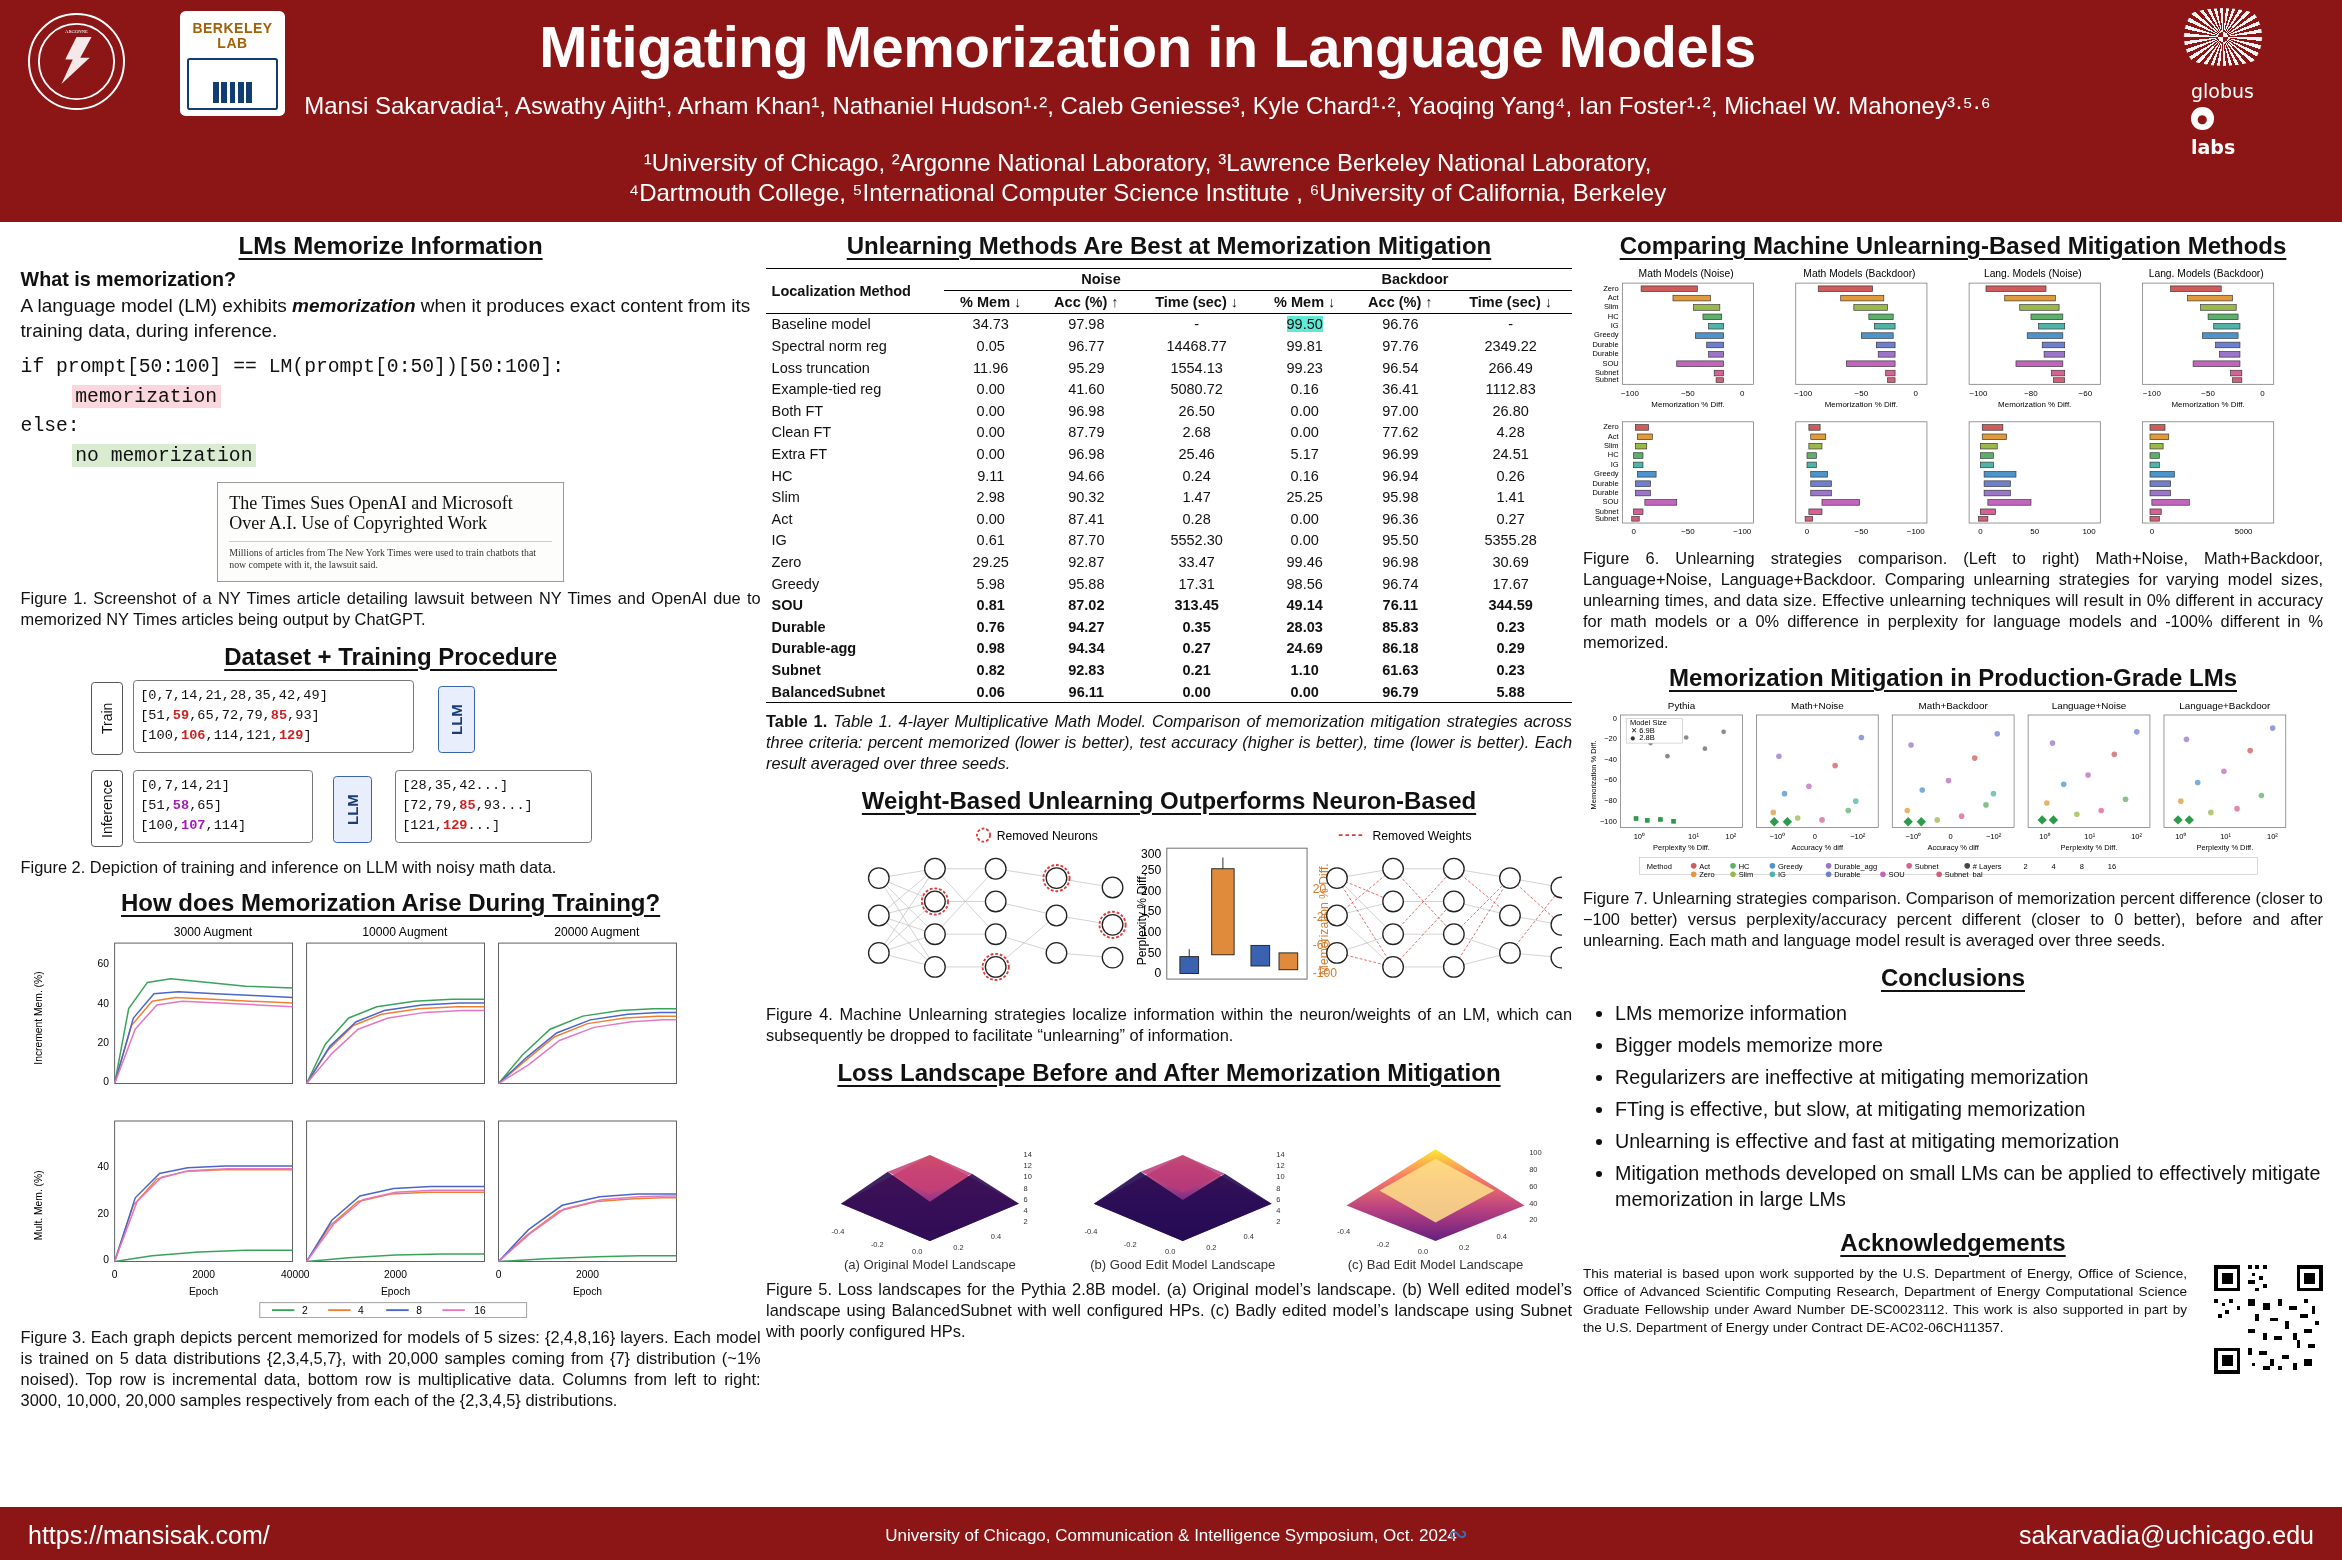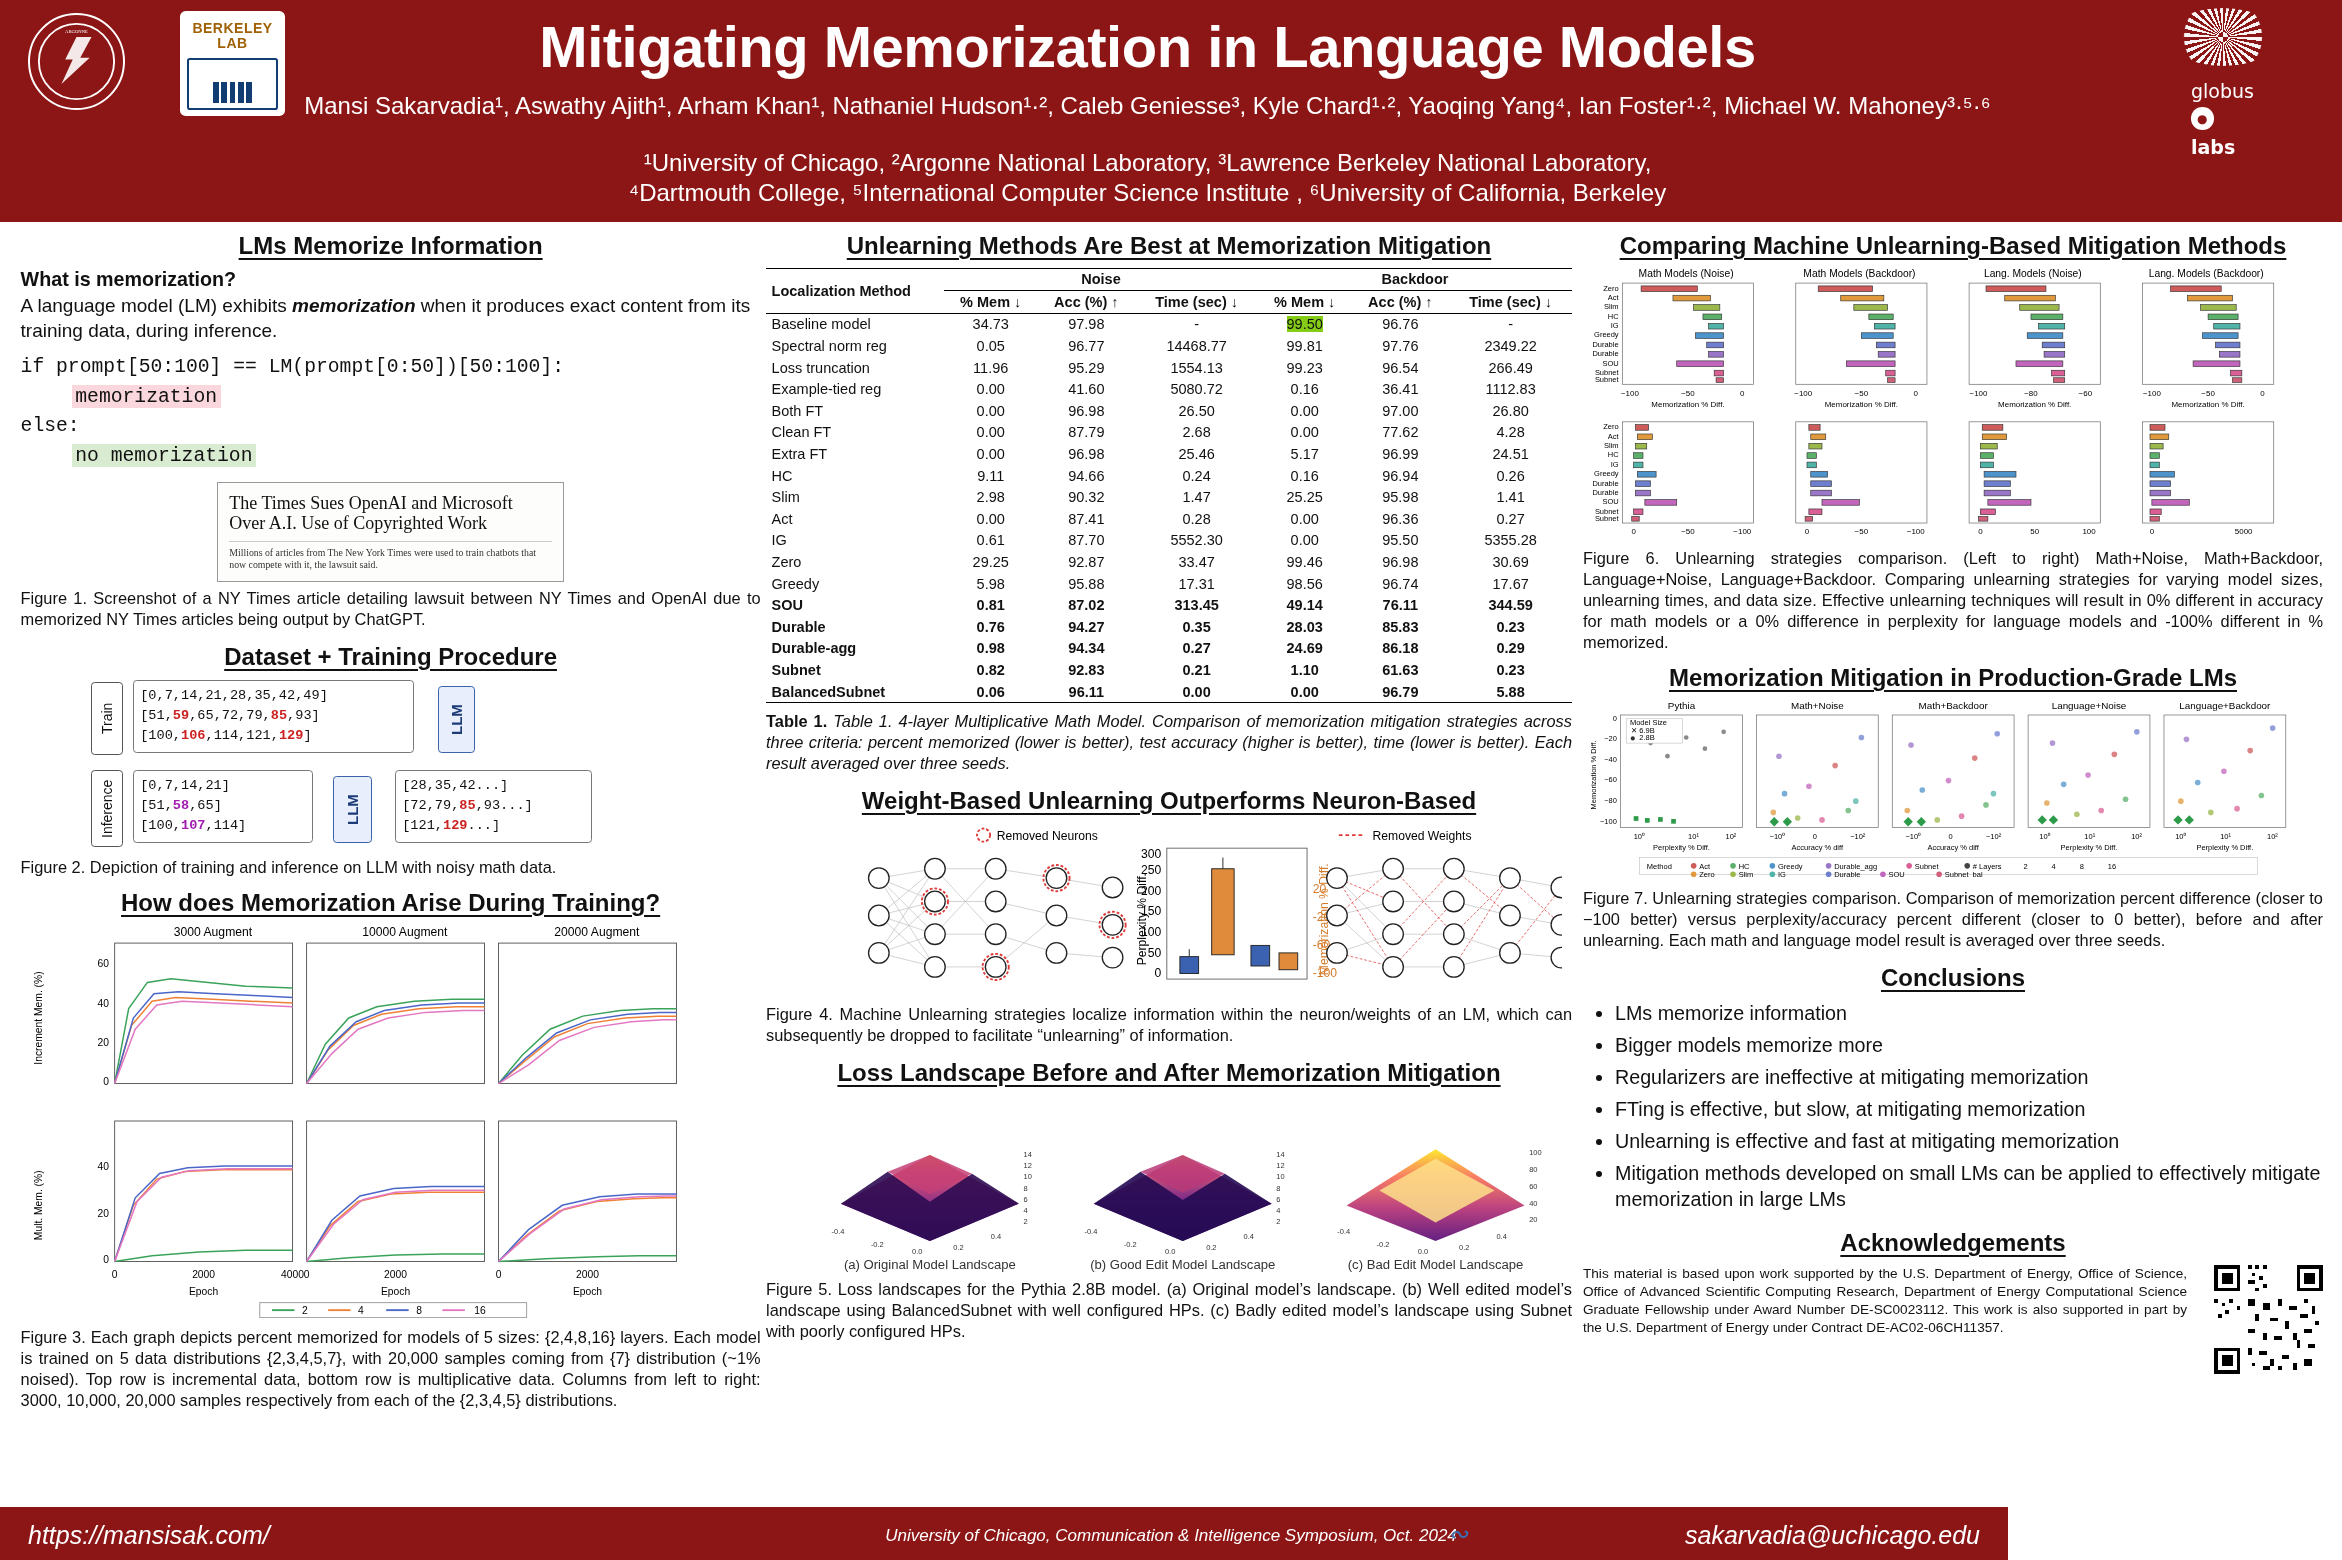--- a/index.html
+++ b/index.html
@@ -69,22 +69,22 @@
     position:absolute; left:290px; top:92px; width:1715px; text-align:center;
     font-size:24px;
   }
   .affil {
     position:absolute; left:290px; top:148px; width:1715px; text-align:center;
     font-size:24px; line-height:1.26;
   }
 
   
   .footer {
-    position:absolute; left:0; bottom:0; width:2008px; height:54px;
-    background:#8c1515; color:#fff;font-style:italic;
+    position:absolute; left:0; bottom:0; width:2342px; height:54px;
+    background:#8c1515; color:#fff;
   }
   .footer .f-left { position:absolute; left:28px; top:14px; font-size:25px; }
   .footer .f-center { position:absolute; left:0; width:2342px; top:19px; text-align:center; font-size:17px; }
   .footer .f-right { position:absolute; right:28px; top:14px; font-size:25px; }
   .footer .f-swirl { position:absolute; left:1448px; top:13px; font-size:24px; color:#3a6fb5; }
 
   
   .col { position:absolute; top:232px; }
   .col1 { left:20.6px; width:740px; }
   .col2 { left:766px; width:806px; }
@@ -132,21 +132,21 @@
   .red { color:#cc2222; font-weight:bold; }
   .grn { color:#a21caf; font-weight:bold; }
 
   
   table.main { border-collapse:collapse; font-size:14.5px; width:100%; }
   table.main th, table.main td { padding:2.8px 3.7px; text-align:center; }
   table.main td.lm, table.main th.lm { text-align:left; padding-left:5.6px; }
   .tb-top { border-top:1.5px solid #000; }
   .tb-bot { border-bottom:1.5px solid #000; }
   .tb-thin { border-bottom:0.9px solid #000; }
-  .hl-yellow { background:#84cc16; }
+  .hl-yellow { background:#5eead4; }
   .bold { font-weight:bold; }
 
   
   .nnwrap { position:relative; width:806px; height:178px; margin-top:5.6px; }
 
   ul.concl { font-size:19.7px; line-height:1.34; margin:5.6px 0 0 0; padding-left:32px; }
   ul.concl li { margin-bottom:5.6px; }
 
   .ack-text { font-size:13.6px; line-height:1.3; text-align:justify; }
   .qr { width:109px; height:109px; }

